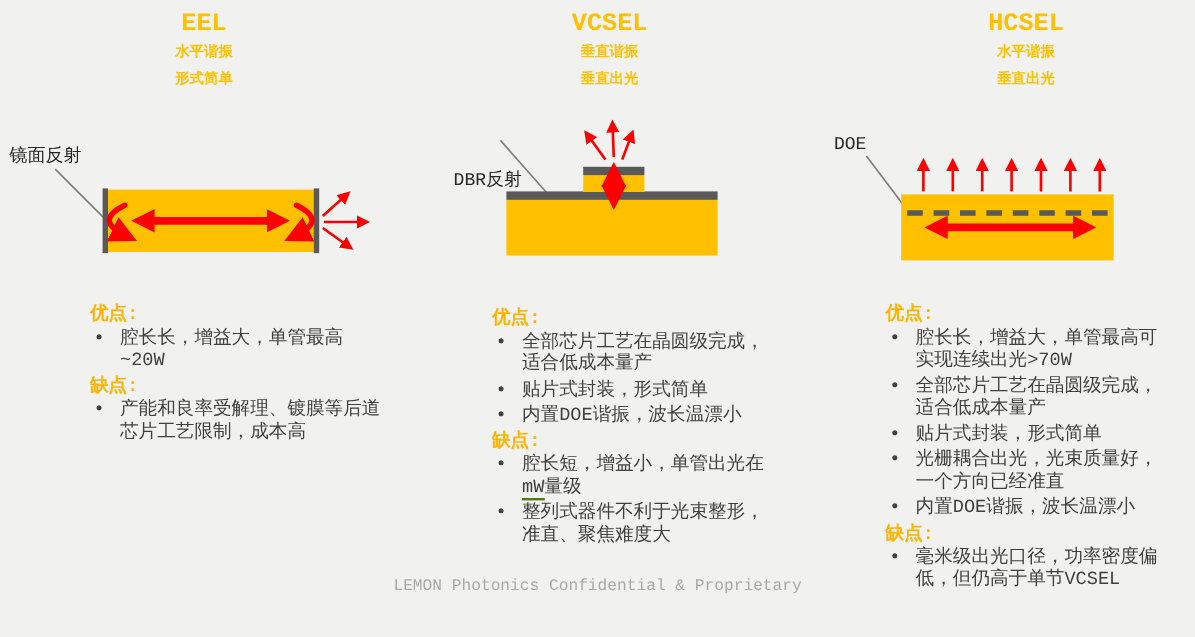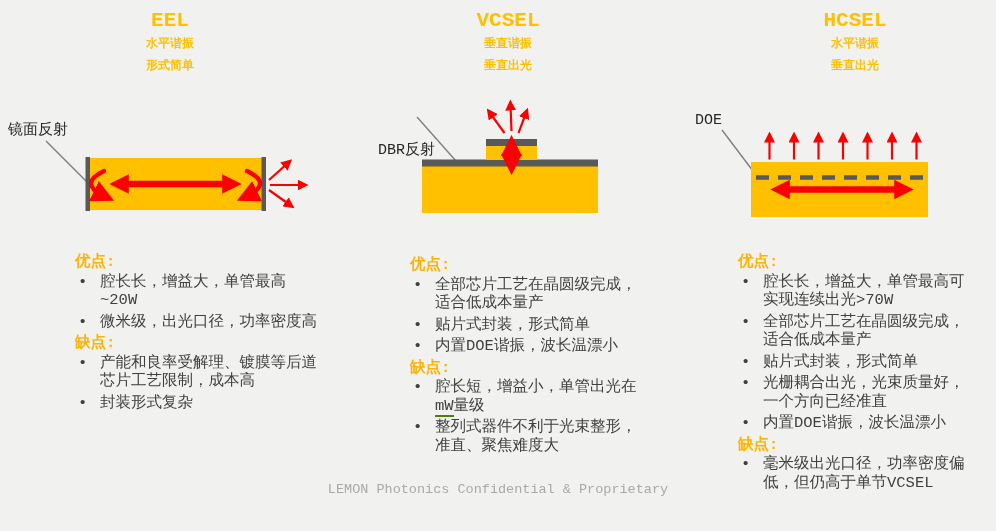--- a/index.html
+++ b/index.html
@@ -119,26 +119,24 @@
   </div>
 
   <div class="diagram-label" id="label-eel">镜面反射</div>
   <div class="diagram-label" id="label-vcsel">DBR反射</div>
   <div class="diagram-label" id="label-hcsel">DOE</div>
 
   <div class="textcol" id="textcol-eel">
     <div class="sec-head">优点:</div>
     <ul class="bullets">
         <li>腔长长，增益大，单管最高~20W</li>
-        <li>微米级，出光口径，功率密度高</li>
       </ul>
     <div class="sec-head">缺点:</div>
     <ul class="bullets">
         <li>产能和良率受解理、镀膜等后道芯片工艺限制，成本高</li>
-        <li>封装形式复杂</li>
       </ul>
   </div>
 
   <div class="textcol" id="textcol-vcsel">
     <div class="sec-head">优点:</div>
     <ul class="bullets">
         <li>全部芯片工艺在晶圆级完成，适合低成本量产</li>
         <li>贴片式封装，形式简单</li>
         <li>内置DOE谐振，波长温漂小</li>
       </ul>

